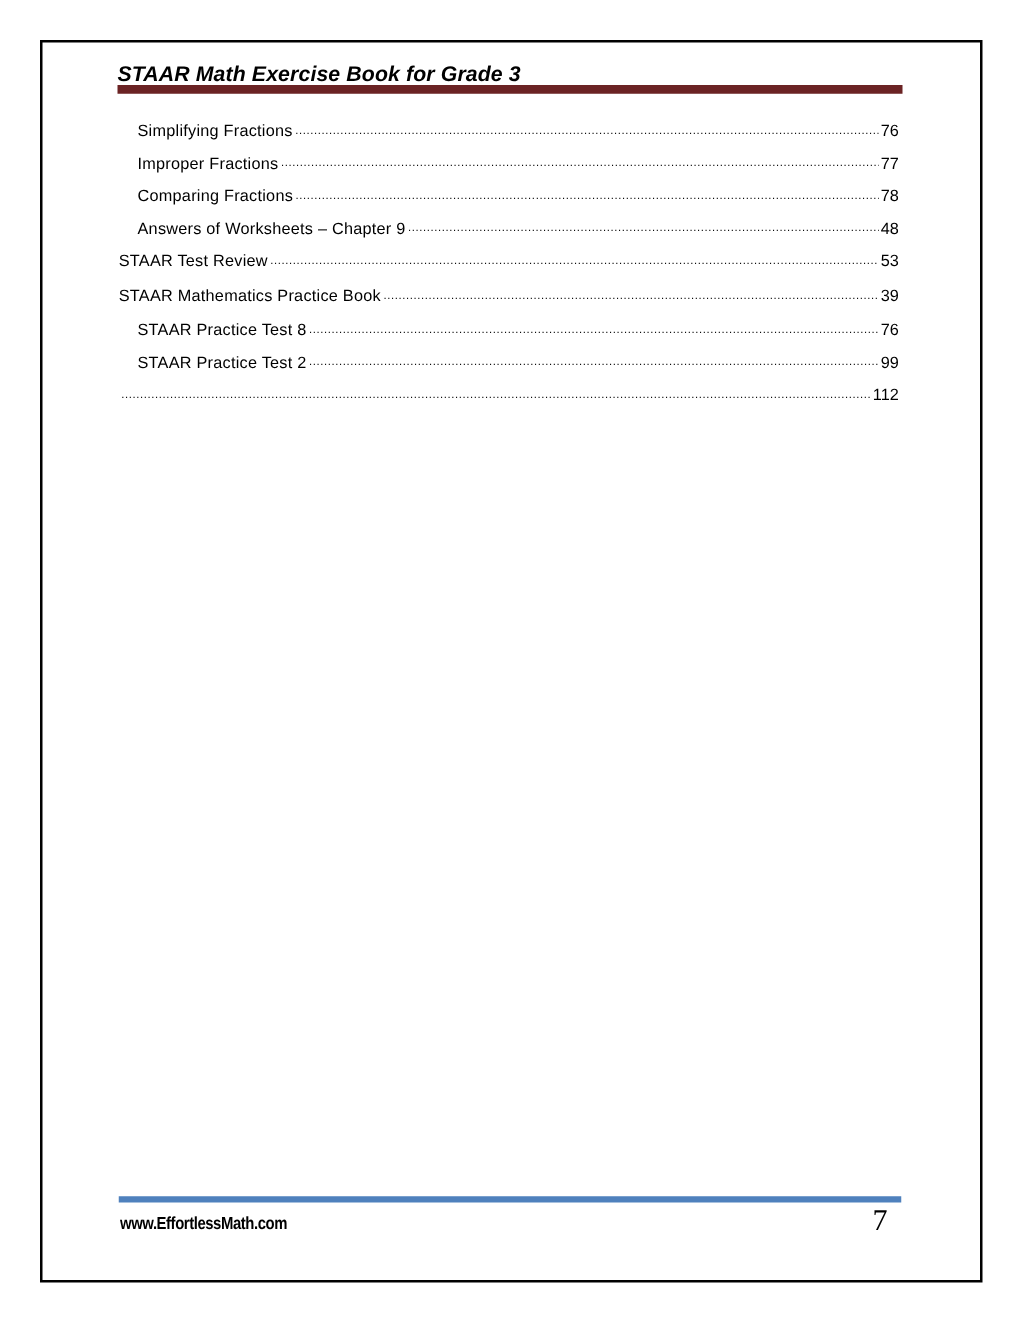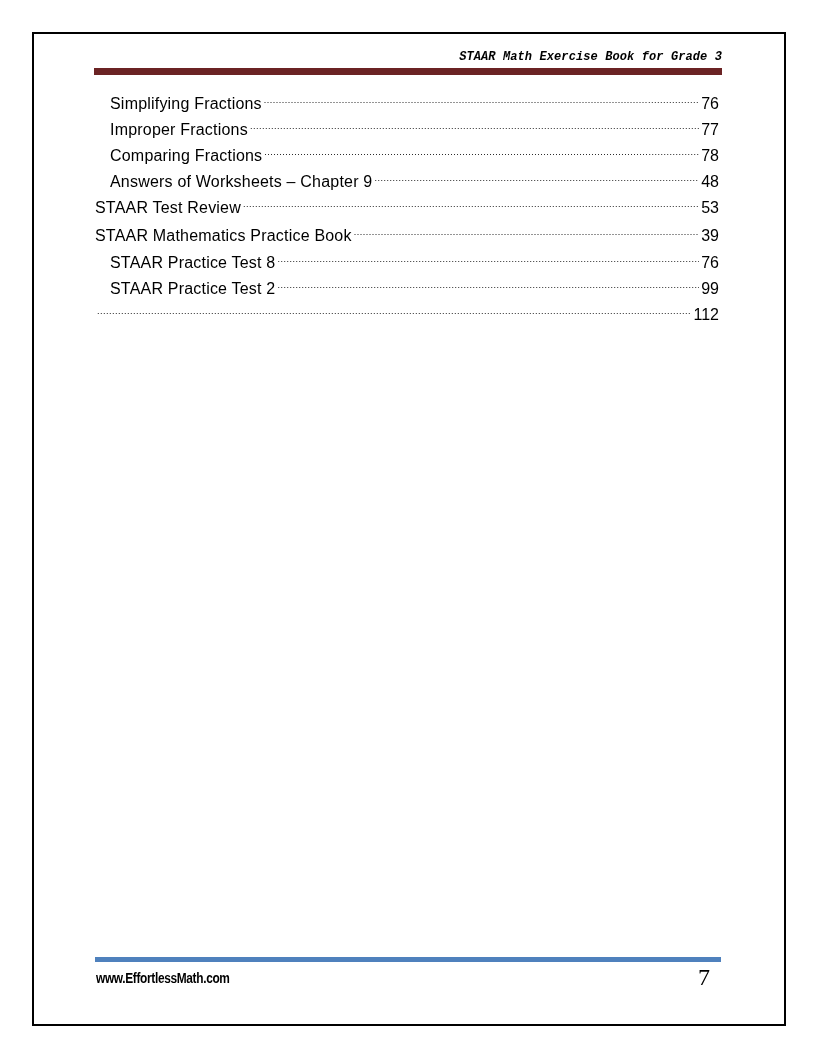--- a/index.html
+++ b/index.html
@@ -1,26 +1,26 @@
 <!DOCTYPE html>
 <html><head>
   <meta charset="utf-8">
   <style>
     html, body { margin: 0; padding: 0; background: #ffffff; }
     body { width: 816px; height: 1056px; position: relative; overflow: hidden;
            font-family: "DejaVu Sans", sans-serif; color: #000; }
     .page-border { position: absolute; left: 32px; top: 32px; width: 750px; height: 990px;
                    border: 2px solid #000; box-sizing: content-box; }
-    .header-title { position: absolute; left: 94px; width: 628px; top: 50px; text-align: right;
-                    font-family: Liberation Mono, monospace; font-style: italic; font-weight: bold;
-                    font-size: 12px; letter-spacing: 0.1px; }
+    .header-title { position: absolute; left: 94px; width: 628px; top: 50px; text-align: left;
+                    font-family: Liberation Sans, sans-serif; font-style: italic; font-weight: bold;
+                    font-size: 17px; letter-spacing: 0.1px; }
     .header-bar { position: absolute; left: 94px; top: 68px; width: 628px; height: 7px; background: #6b2324; }
     .toc { position: absolute; left: 95px; top: 95px; width: 624px; }
-    .toc-row { position: absolute; left: 0; width: 624px; height: 18px; display: flex; align-items: flex-start;
-               font-family: "Liberation Sans", sans-serif; font-size: 16px; }
+    .toc-row { position: absolute; left: 0; width: 624px; height: 18px; display: flex; align-items: center;
+               font-family: "Liberation Sans", sans-serif; font-size: 13px; }
     .toc-row.indent .toc-label { padding-left: 15px; }
     .toc-label { white-space: nowrap; letter-spacing: 0.2px; }
     .toc-dots { flex: 1; overflow: hidden; white-space: nowrap; margin: 0 2px; font-size: 9px; letter-spacing: 0.5px; }
     .toc-dots::before { content: "........................................................................................................................................................................................................................................................................................................................"; }
     .toc-page { white-space: nowrap; text-align: right; }
     .footer-bar { position: absolute; left: 95px; top: 957px; width: 626px; height: 5px; background: #4f81bd; }
     .footer-url { position: absolute; left: 96px; top: 970px; font-family: "Liberation Sans", sans-serif;
                   font-weight: bold; font-size: 14px; letter-spacing: -0.4px; transform: scaleX(0.85); transform-origin: left; }
     .footer-page { position: absolute; left: 680px; width: 30px; top: 964px; text-align: right;
                    font-family: "Liberation Serif", serif; font-size: 24px; }

